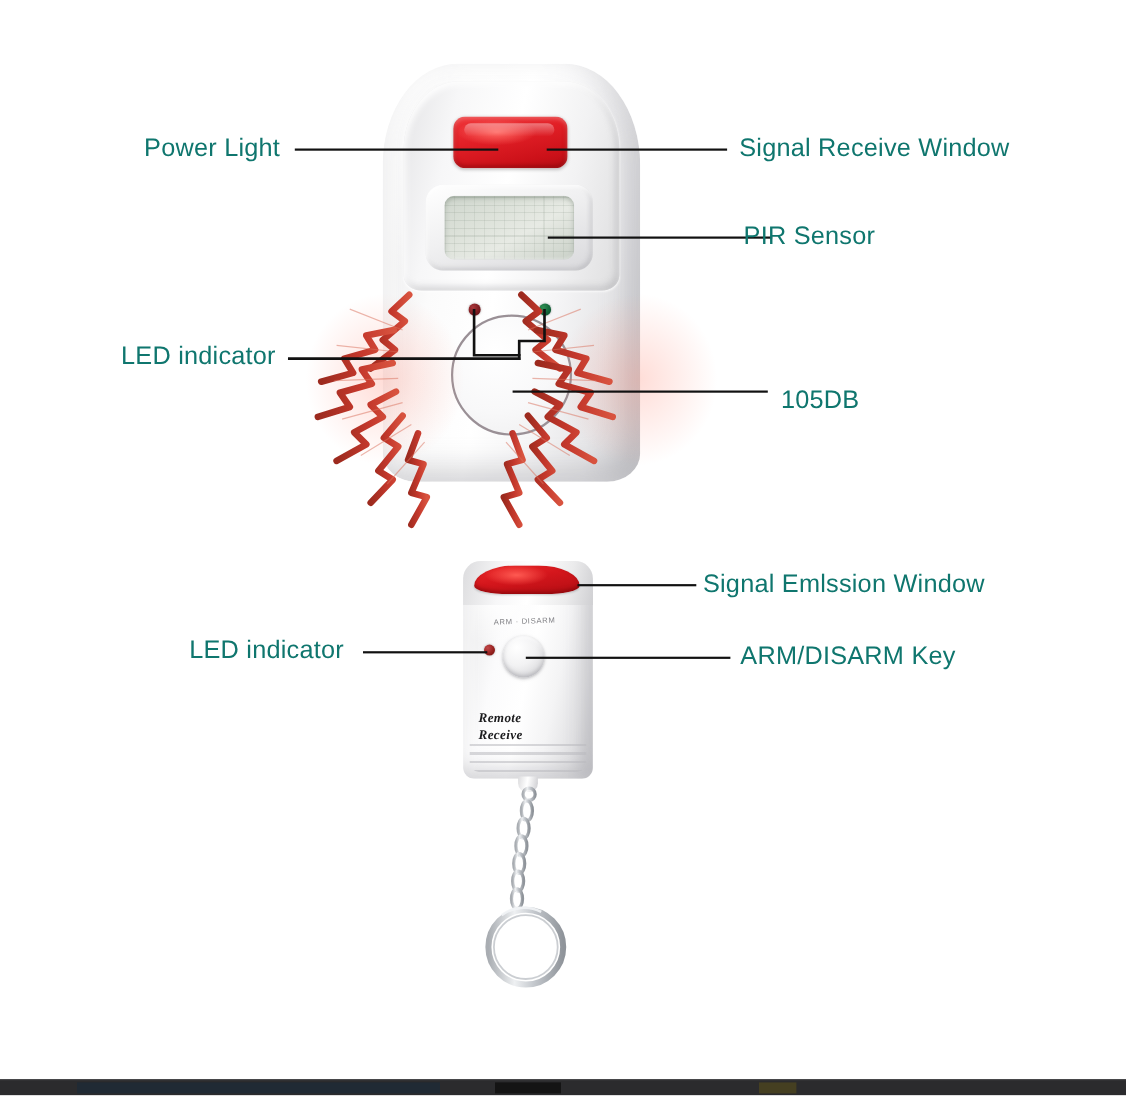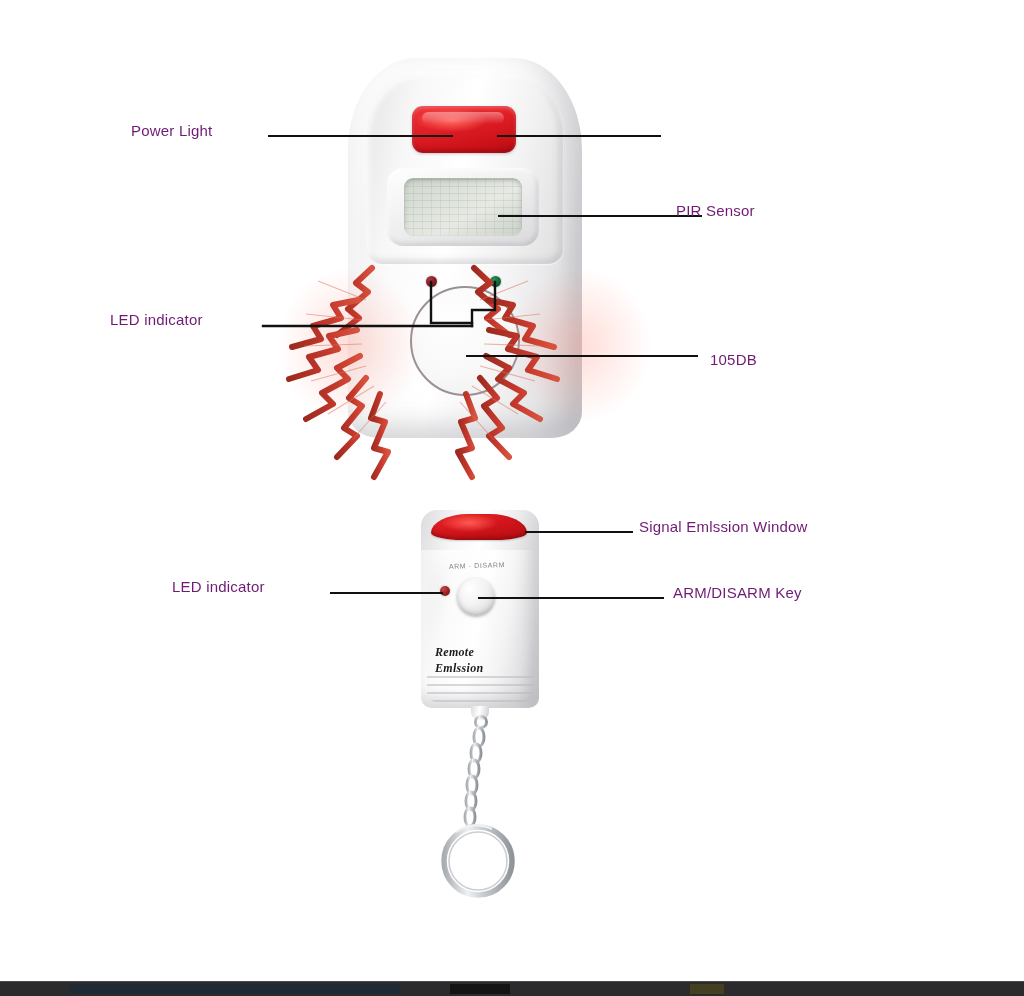--- a/index.html
+++ b/index.html
@@ -13,23 +13,23 @@
   #page {
     position: relative;
     width: 1024px;
     height: 996px;
     background: #ffffff;
     overflow: hidden;
   }
   
   .label {
     position: absolute;
-    color: #701a75;
+    color: #0f766e;
     font-family: "Liberation Sans", sans-serif;
-    font-size: 15px;
+    font-size: 23px;
     font-weight: 400;
     letter-spacing: 0.2px;
     white-space: nowrap;
     line-height: 1;
   }
   
   .leader {
     position: absolute;
     background: #111111;
     height: 2px;
@@ -361,34 +361,35 @@
 
   <svg width="1024" height="996" style="position:absolute;left:0;top:0;">
     <g stroke="#111111" stroke-width="2.4" fill="none" stroke-linecap="square">
       <path d="M431 282 L431 323 L472 323"></path>
       <path d="M495 282 L495 310 L472 310 L472 326"></path>
       <path d="M263 326 L472 326"></path>
     </g>
   </svg>
 
   <div class="label" style="left:131px; top:123px;">Power Light</div>
+  <div class="label" style="left:672px; top:123px;">Signal Receive Window</div>
   <div class="label" style="left:676px; top:203px;">PIR Sensor</div>
   <div class="label" style="left:110px; top:312px;">LED indicator</div>
   <div class="label" style="left:710px; top:352px;">105DB</div>
 
   <div id="remote">
     <div class="remote-body"></div>
     <div class="remote-top-shell"></div>
     <div class="emit-window"></div>
     <div class="arc-text">ARM  ·  DISARM</div>
     <div class="remote-led"></div>
     <div class="remote-button"></div>
     <div class="remote-text">
       <div>Remote</div>
-      <div>Emlssion</div>
+      <div>Receive</div>
     </div>
     <div class="remote-ridges"></div>
     <div class="remote-lug"></div>
   </div>
 
   <svg id="keychain" width="1024" height="996" viewBox="0 0 1024 996">
     <defs>
       <linearGradient id="metalGrad" x1="0" y1="0" x2="1" y2="0">
         <stop offset="0%" stop-color="#a9adb2"></stop>
         <stop offset="35%" stop-color="#eef0f2"></stop>

